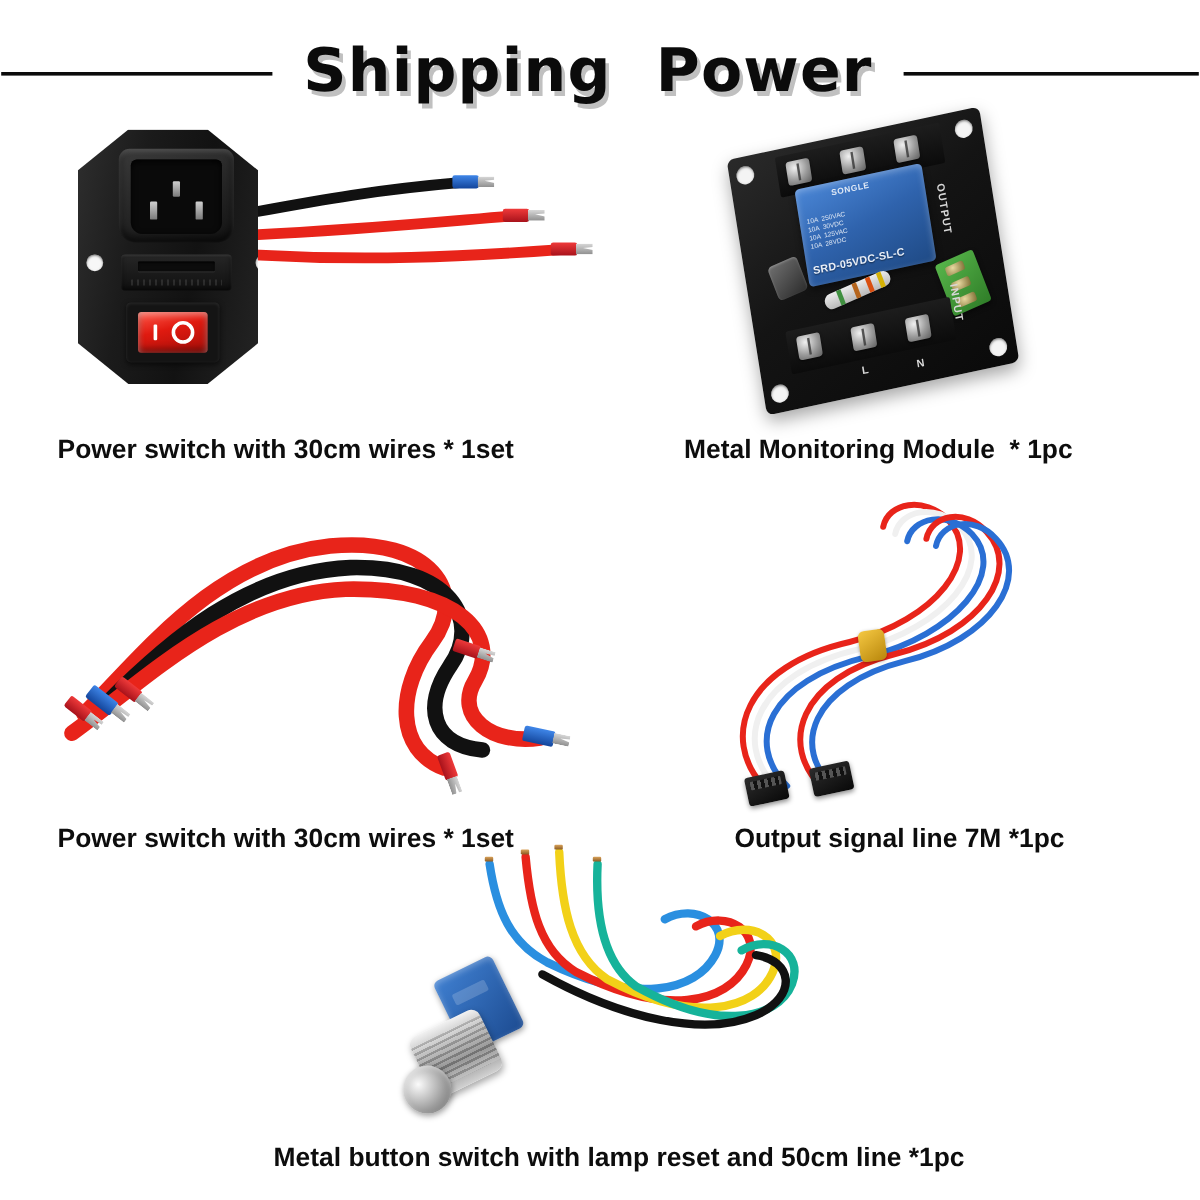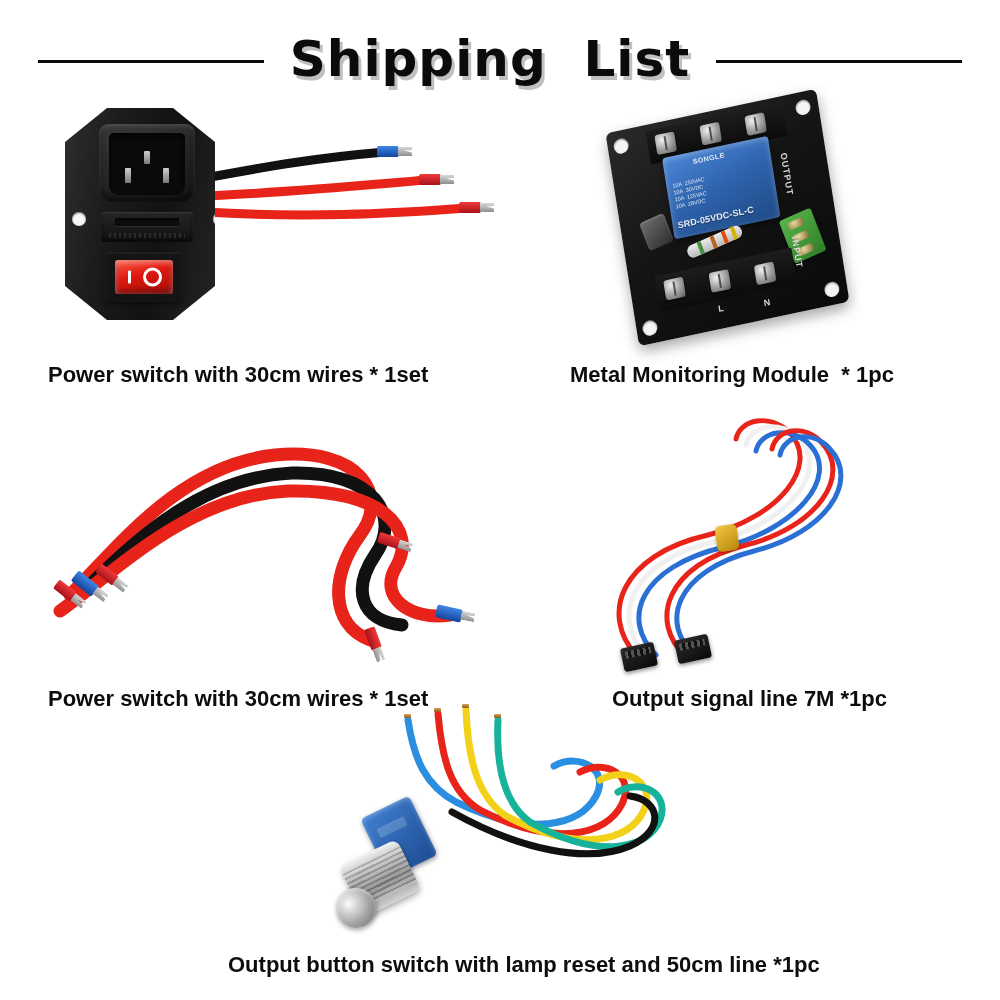--- a/index.html
+++ b/index.html
@@ -303,21 +303,21 @@
     position: absolute; width: 7px; height: 4px;
     background: linear-gradient(180deg,#d9a25a,#8a5a22);
     border-radius: 1px;
   }
 </style>
 </head>
 <body>
 
 <div class="title-row">
   <div class="rule rule-left"></div>
-  <div class="title-text">Shipping  List</div>
+  <div class="title-text">Shipping  Power</div>
   <div class="rule rule-right"></div>
 </div>
 
 <div class="photo iec-wrap">
   <svg width="470" height="230" style="position:absolute;left:0;top:0">
     <path d="M150 78 C 215 66, 260 58, 330 52" stroke="#111111" stroke-width="9" fill="none" stroke-linecap="round"></path>
     <path d="M150 96 C 240 92, 300 86, 372 80" stroke="#e8241a" stroke-width="9" fill="none" stroke-linecap="round"></path>
     <path d="M150 112 C 250 118, 330 114, 412 108" stroke="#e8241a" stroke-width="9" fill="none" stroke-linecap="round"></path>
   </svg>
   <div class="iec-body">
@@ -433,13 +433,13 @@
     </g>
   </svg>
   <span class="bare-tip" style="left:74px;top:14px;"></span>
   <span class="bare-tip" style="left:104px;top:8px;"></span>
   <span class="bare-tip" style="left:132px;top:4px;"></span>
   <span class="bare-tip" style="left:164px;top:14px;"></span>
   <div class="btn-connector"></div>
   <div class="btn-barrel"></div>
   <div class="btn-face"></div>
 </div>
-<div class="caption" style="left:228px;top:952px;">Output button switch with lamp reset and 50cm line *1pc</div>
+<div class="caption" style="left:228px;top:952px;">Metal button switch with lamp reset and 50cm line *1pc</div>
 
 </body></html>

